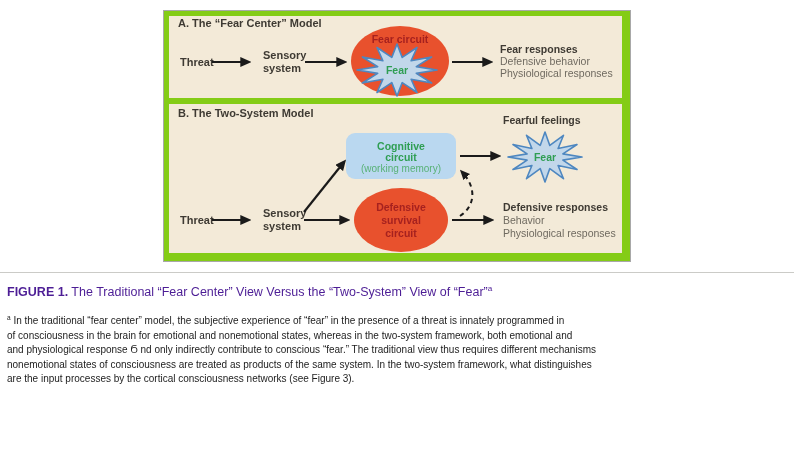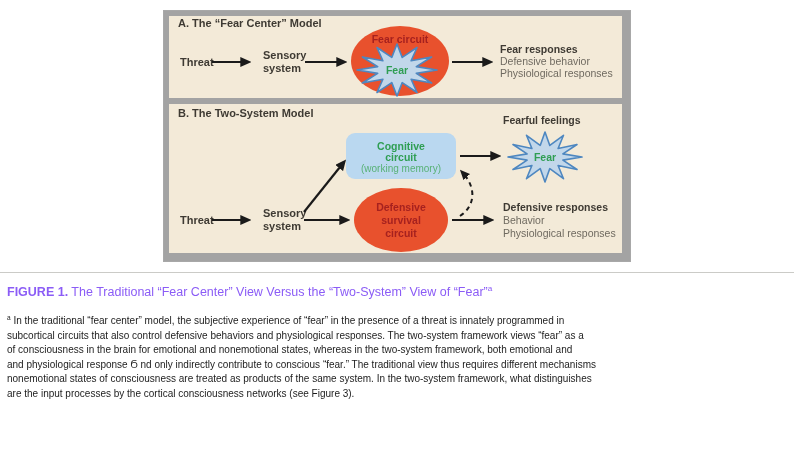--- a/index.html
+++ b/index.html
@@ -4,35 +4,35 @@
 <style>
   html,body{margin:0;padding:0;}
   body{
     width:794px;height:453px;position:relative;overflow:hidden;
     background:#ffffff;
     font-family:"Liberation Sans","DejaVu Sans",sans-serif;
     color:#1c1c1c;
   }
   .figure-box{
     position:absolute;left:163px;top:10px;width:468px;height:252px;
-    box-sizing:border-box;background:#a3a3a3;border:1px solid #a8a8a8;
+    box-sizing:border-box;background:#84cc16;border:1px solid #a8a8a8;
   }
   .figure-box svg{display:block;}
   svg text{font-family:"Liberation Sans","DejaVu Sans",sans-serif;}
   .p-label{font-size:11px;font-weight:bold;fill:#3e3a33;}
   .node-label{font-size:11px;font-weight:bold;fill:#3e3a33;}
   .resp-title{font-size:10.5px;font-weight:bold;fill:#3e3a33;}
   .resp-item{font-size:10.5px;fill:#6f6a60;}
   .red-label{font-size:10.5px;font-weight:bold;fill:#a6211f;}
   .green-label{font-size:10.5px;font-weight:bold;fill:#2f9e53;}
   .green-sub{font-size:10px;fill:#58b176;}
   .arrow{stroke:#1a1a1a;stroke-width:2.2;fill:none;}
   .dashed{stroke:#1a1a1a;stroke-width:2;fill:none;stroke-dasharray:4.5 4;}
   .rule{position:absolute;left:0;top:272px;width:794px;height:1px;background:#cbcbc7;}
-  .caption{position:absolute;left:7px;top:284px;width:784px;font-size:12.5px;color:#8b5cf6;white-space:nowrap;}
+  .caption{position:absolute;left:7px;top:284px;width:784px;font-size:12.5px;color:#4c1d95;white-space:nowrap;}
   .caption b{font-weight:bold;}
   sup{font-size:0.65em;}
   .footnote{position:absolute;left:7px;top:311px;width:786px;font-size:10px;line-height:14.5px;color:#1c1c1c;}
   .fn-line{display:block;white-space:nowrap;}
 </style>
 </head>
 <body>
 
 <div class="figure-box">
 <svg width="466" height="250" viewBox="0 0 466 250">
@@ -96,18 +96,17 @@
   <text x="339" y="226" class="resp-item">Physiological responses</text>
 </svg>
 </div>
 
 <div class="rule"></div>
 
 <div class="caption"><b>FIGURE 1.</b><span> The Traditional “Fear Center” View Versus the “Two-System” View of “Fear”</span><sup>a</sup></div>
 
 <div class="footnote">
   <span class="fn-line"><sup>a</sup> <span>In the traditional “fear center” model, the subjective experience of “fear” in the presence of a threat is innately programmed in</span></span>
-  <span class="fn-line">subcortical circuits that also control defensive behaviors and physiological responses. The two-system framework views “fear” as a</span>
   <span class="fn-line">of consciousness in the brain for emotional and nonemotional states, whereas in the two-system framework, both emotional and</span>
   <span class="fn-line">and physiological response Ϭ nd only indirectly contribute to conscious “fear.” The traditional view thus requires different mechanisms</span>
   <span class="fn-line">nonemotional states of consciousness are treated as products of the same system. In the two-system framework, what distinguishes</span>
   <span class="fn-line">are the input processes by the cortical consciousness networks (see Figure 3).</span>
 </div>
 
 </body></html>

